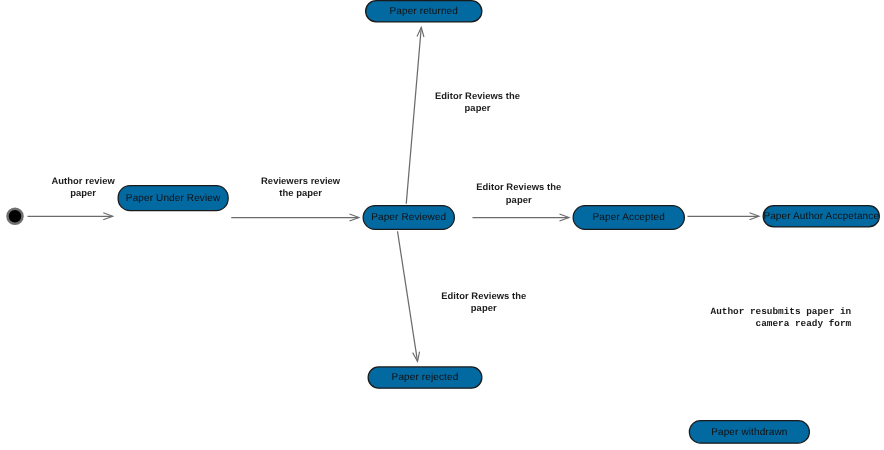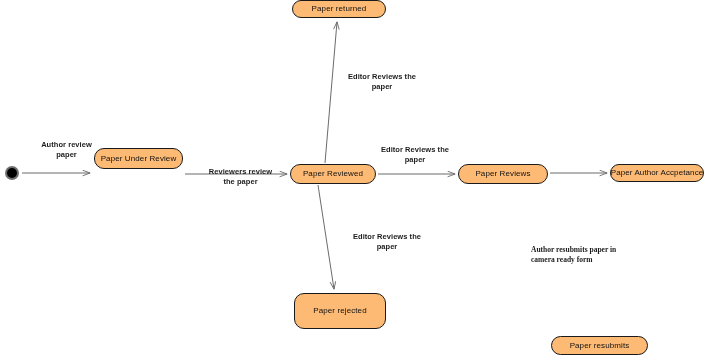--- a/index.html
+++ b/index.html
@@ -16,21 +16,21 @@
   }
   #canvas {
     position: absolute;
     left: 0; top: 0;
     width: 707px;
     height: 360px;
   }
   .state-node {
     position: absolute;
     box-sizing: border-box;
-    background: #fdba74;
+    background: #0369a1;
     border: 1px solid #1a1a1a;
     border-radius: 10px;
     color: #111111;
     font-family: "Liberation Sans", sans-serif;
     font-size: 8px;
     line-height: 1;
     display: flex;
     align-items: center;
     justify-content: center;
     text-align: center;
@@ -43,26 +43,26 @@
     font-size: 7.5px;
     font-weight: bold;
     color: #1c1c1c;
     line-height: 1.35;
     text-align: center;
     white-space: pre-line;
     letter-spacing: 0.05px;
   }
   .note-label {
     position: absolute;
-    font-family: Liberation Serif, serif;
+    font-family: Liberation Mono, monospace;
     font-size: 7.5px;
     font-weight: bold;
     color: #1c1c1c;
     line-height: 1.35;
-    text-align: left;
+    text-align: right;
     white-space: pre-line;
   }
   .initial-node {
     position: absolute;
     box-sizing: border-box;
     border-radius: 50%;
     background: #000000;
     border: 2px solid #6f6f6f;
   }
 </style>
@@ -95,44 +95,44 @@
 <div class="initial-node" style="left:5px; top:166px; width:14px; height:14px;"></div>
 
 <div class="state-node" style="left:94px; top:148px; width:89px; height:21px;">
   <span>Paper Under Review</span>
 </div>
 
 <div class="state-node" style="left:292px; top:0px; width:94px; height:18px;">
   <span>Paper returned</span>
 </div>
 
-<div class="state-node" style="left:290px; top:164px; width:86px; height:20px;">
+<div class="state-node" style="left:290px; top:164px; width:74px; height:20px;">
   <span>Paper Reviewed</span>
 </div>
 
-<div class="state-node" style="left:294px; top:293px; width:92px; height:36px;">
+<div class="state-node" style="left:294px; top:293px; width:92px; height:18px;">
   <span>Paper rejected</span>
 </div>
 
 <div class="state-node" style="left:458px; top:164px; width:90px; height:20px;">
-  <span>Paper Reviews</span>
+  <span>Paper Accepted</span>
 </div>
 
 <div class="state-node" style="left:610px; top:164px; width:94px; height:18px;">
   <span>Paper Author Accpetance</span>
 </div>
 
 <div class="state-node" style="left:551px; top:336px; width:97px; height:19px;">
-  <span>Paper resubmits</span>
+  <span>Paper withdrawn</span>
 </div>
 
 <div class="edge-label" style="left:19px; top:140px; width:95px;">Author review
 paper</div>
 
-<div class="edge-label" style="left:194px; top:140px; width:93px;margin-top:27px;">Reviewers review
+<div class="edge-label" style="left:194px; top:140px; width:93px;">Reviewers review
 the paper</div>
 
 <div class="edge-label" style="left:333px; top:72px; width:98px;">Editor Reviews the
 paper</div>
 
 <div class="edge-label" style="left:338px; top:232px; width:98px;">Editor Reviews the
 paper</div>
 
 <div class="edge-label" style="left:366px; top:145px; width:98px;">Editor Reviews the
 paper</div>

